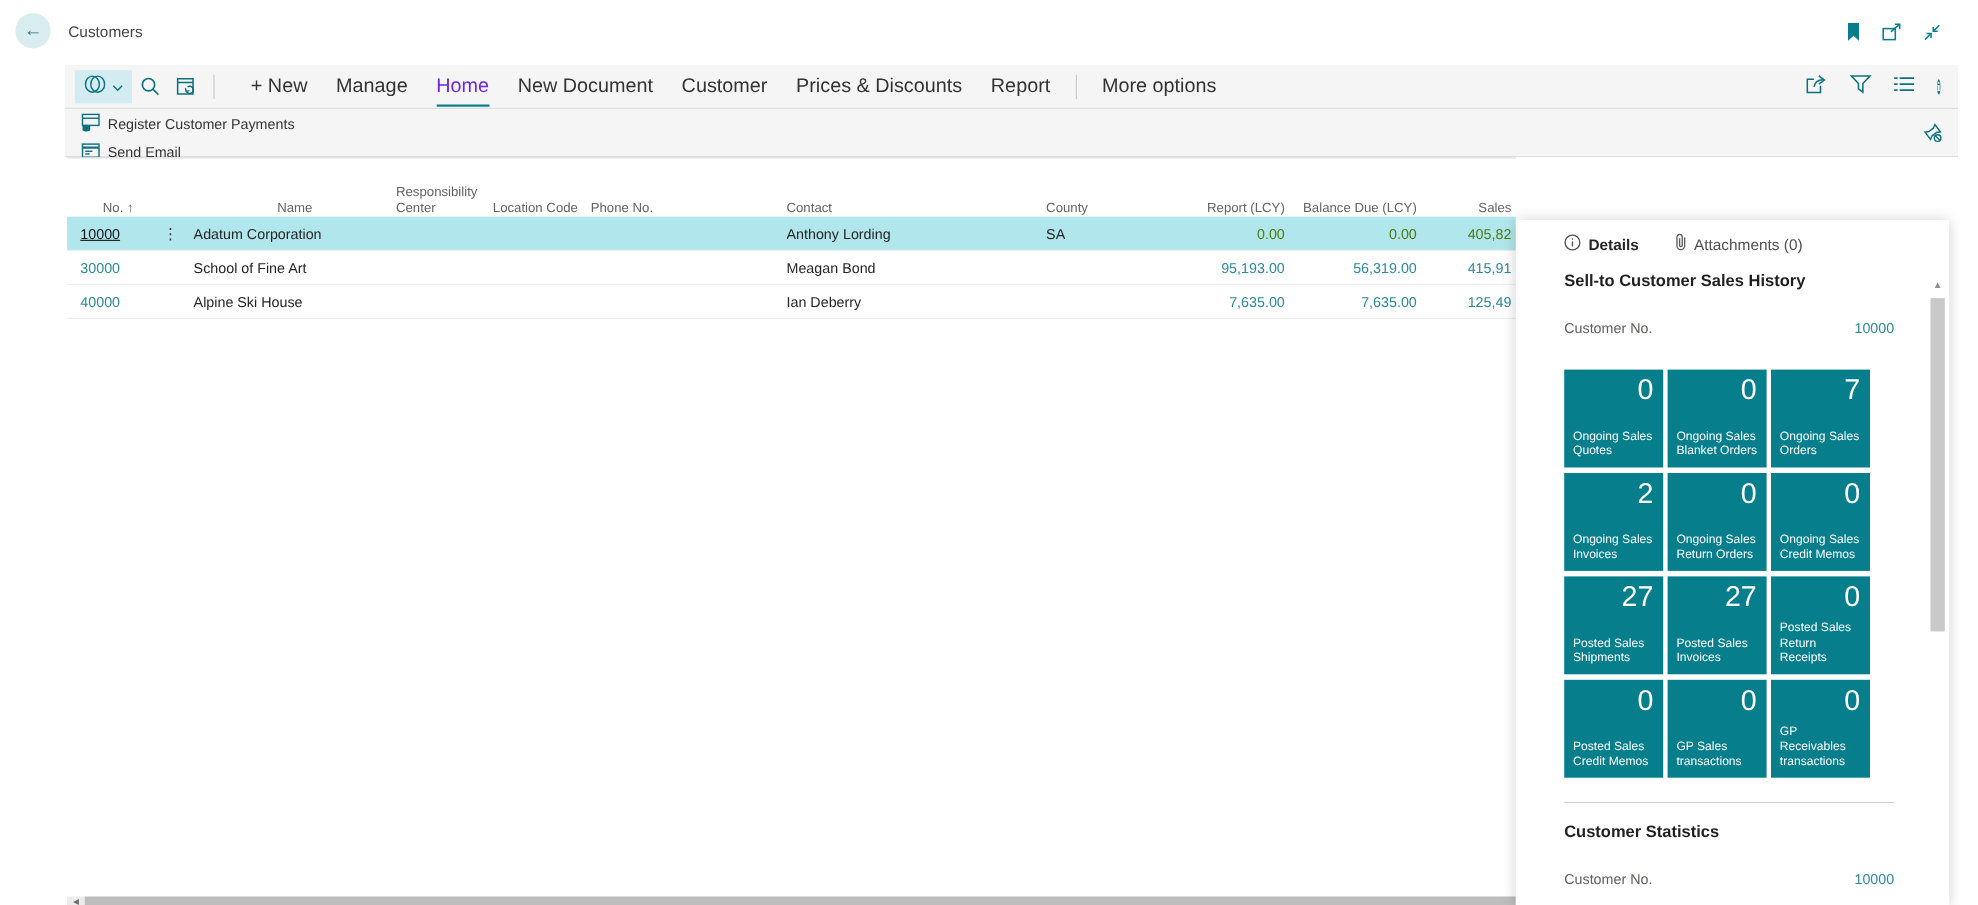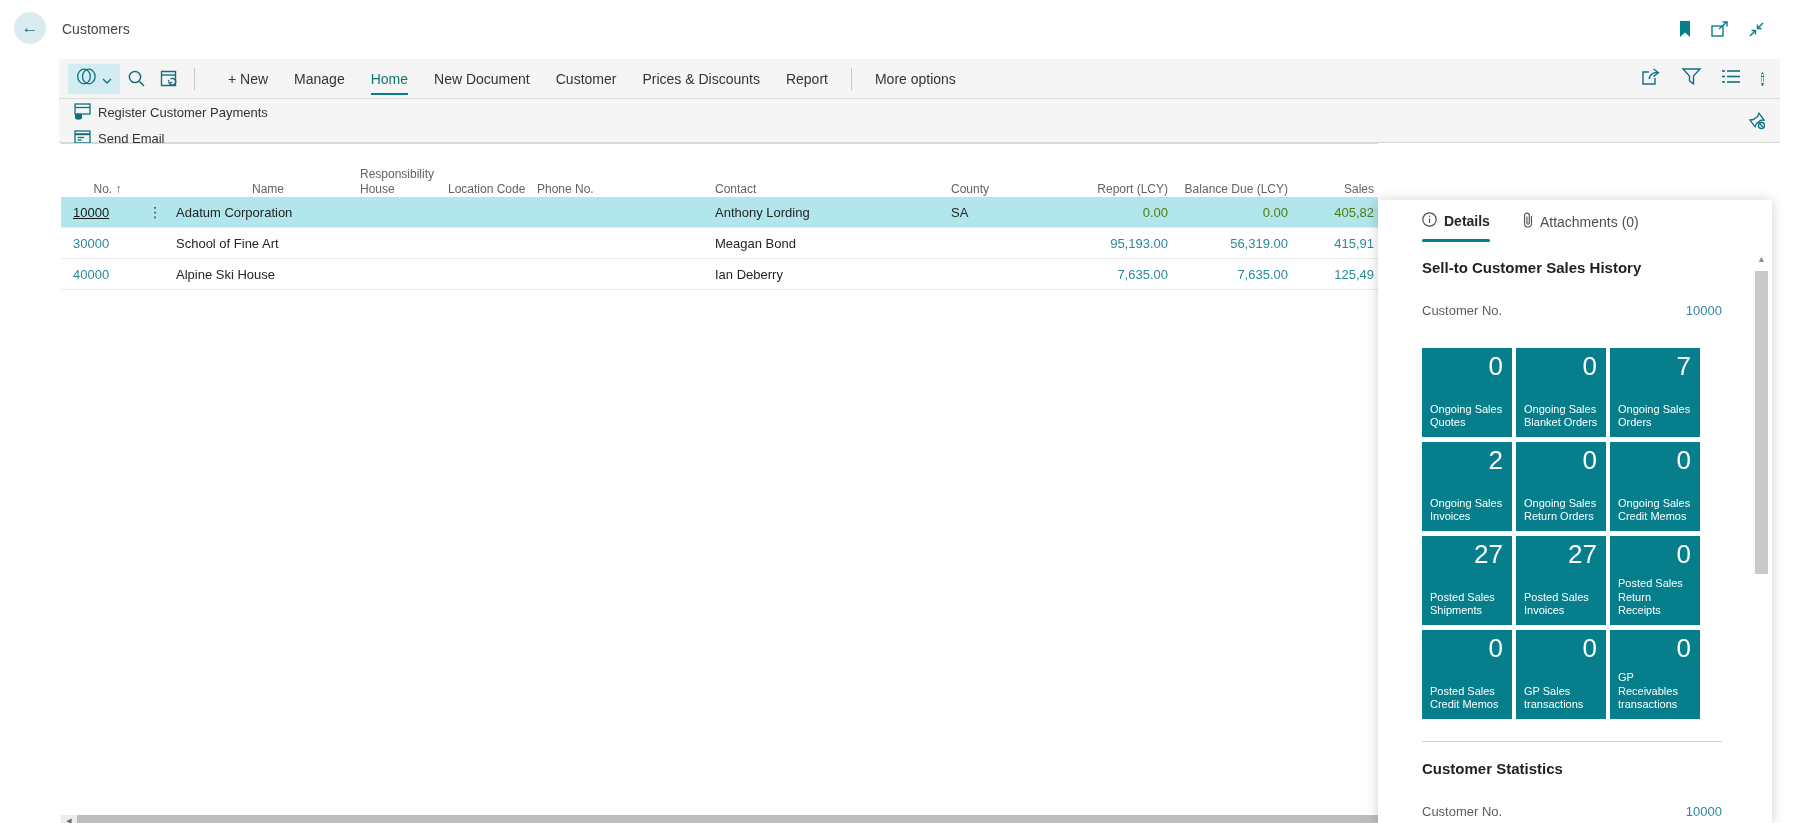--- a/index.html
+++ b/index.html
@@ -19,22 +19,22 @@
   
   .toolbar { position: absolute; top: 59px; left: 59px; width: 1721px; height: 84px; background: #f5f5f5;
              border-bottom: 1px solid #d8d8d8; }
   .tb-row1 { height: 40px; display: flex; align-items: center; padding: 0 16px 0 9px;
              border-bottom: 1px solid #dcdcdc; position: relative; }
   .views-btn { background: #d2ecf1; height: 30px; padding: 0 8px; display: flex; align-items: center; gap: 5px; }
   .icon-btn { width: 32px; height: 30px; display: flex; align-items: center; justify-content: center; }
   .vdiv { width: 1px; height: 22px; background: #c6c6c6; margin: 0 10px; display: inline-block; }
   .menu { display: flex; align-items: center; margin-left: 10px; }
   .menu-wrap { display: flex; align-items: center; }
-  .menu-item { font-size: 14px; color: #333; padding: 8px 0 6px; margin: 0 13px; border-bottom: 2px solid transparent; }
-  .menu-item.active { color: #0f766e; border-bottom-color: #077e8c; }
+  .menu-item { font-size: 18px; color: #333; padding: 8px 0 6px; margin: 0 13px; border-bottom: 2px solid transparent; }
+  .menu-item.active { color: #6d28d9; border-bottom-color: #077e8c; }
   .tb-right-icons { position: absolute; right: 16px; display: flex; gap: 21px; align-items: center; }
   .tb-row2 { height: 43px; display: flex; align-items: flex-start; padding-left: 9px; position: relative; flex-direction: column; }
   .action-item { display: flex; align-items: center; gap: 7px; font-size: 13px; color: #333; margin-right: 27px; padding: 4px 6px; }
   .pin-btn { position: absolute; right: 14px; top: 12px; }
 
   .info-circle { width: 18px; height: 18px; border-radius: 50%; background: #077e8c; color: #fff;
                  font-size: 12px; font-weight: bold; line-height: 18px; text-align: center; font-family: "Liberation Serif", serif; }
 
   
   .content { position: absolute; top: 143px; left: 0; right: 0; bottom: 0; background: #fff; }
@@ -62,21 +62,21 @@
   
   .hscroll { position: absolute; left: 61px; top: 672px; width: 1317px; height: 12px; display: flex; }
   .hscroll .arrow-box { width: 16px; height: 12px; background: #ececec; color: #6d6d6d; font-size: 7px;
                         line-height: 12px; text-align: center; }
   .hscroll .thumb { flex: 1; background: #bdbdbd; }
 
   
   .factbox { position: absolute; left: 1378px; top: 200px; width: 394px; height: 623px; background: #fff;
              box-shadow: 0 1px 12px rgba(0,0,0,.20); padding: 12px 50px 0 44px; }
   .tabs { display: flex; gap: 33px; }
-  .tab { display: inline-flex; flex-direction: column; }
+  .tab { display: inline-flex; flex-direction: row; justify-content: flex-end; }
   .tab-head { display: flex; align-items: center; gap: 7px; font-size: 14px; color: #4f4f4f; }
   .tab.active .tab-head { color: #262626; font-weight: bold; }
   .tab .bar { height: 3px; margin-top: 9px; background: transparent; border-radius: 2px; }
   .tab.active .bar { background: #077e8c; }
   .fb-heading { margin-top: 16px; font-size: 15px; font-weight: bold; color: #1f1f1f; }
   .field-row { margin-top: 27px; display: flex; justify-content: space-between; font-size: 13px; }
   .field-label { color: #605e5c; }
   .field-value { color: #2a8a99; }
   .tiles { margin-top: 30px; display: grid; grid-template-columns: repeat(3, 90px); grid-auto-rows: 89px;
            gap: 5px 4px; }
@@ -265,21 +265,21 @@
   </div>
 </div>
 
 <main class="content">
 
   <section class="grid">
     <div class="thead">
       <button class="hcell first">No. ↑</button>
       <span class="hcell"></span>
       <button class="hcell pl8">Name</button>
-      <button class="hcell" style="width:86px;text-align:left;">Responsibility House</button>
+      <button class="hcell" style="width:86px;text-align:left;">Responsibility Center</button>
       <button class="hcell" style="text-align:left;">Location Code</button>
       <button class="hcell" style="text-align:left;">Phone No.</button>
       <button class="hcell" style="text-align:left;margin-top:38px;">Contact</button>
       <button class="hcell" style="text-align:left;">County</button>
       <button class="hcell r">Report (LCY)</button>
       <button class="hcell r">Balance Due (LCY)</button>
       <button class="hcell r">Sales</button>
     </div>
 
     <div class="tbody">

